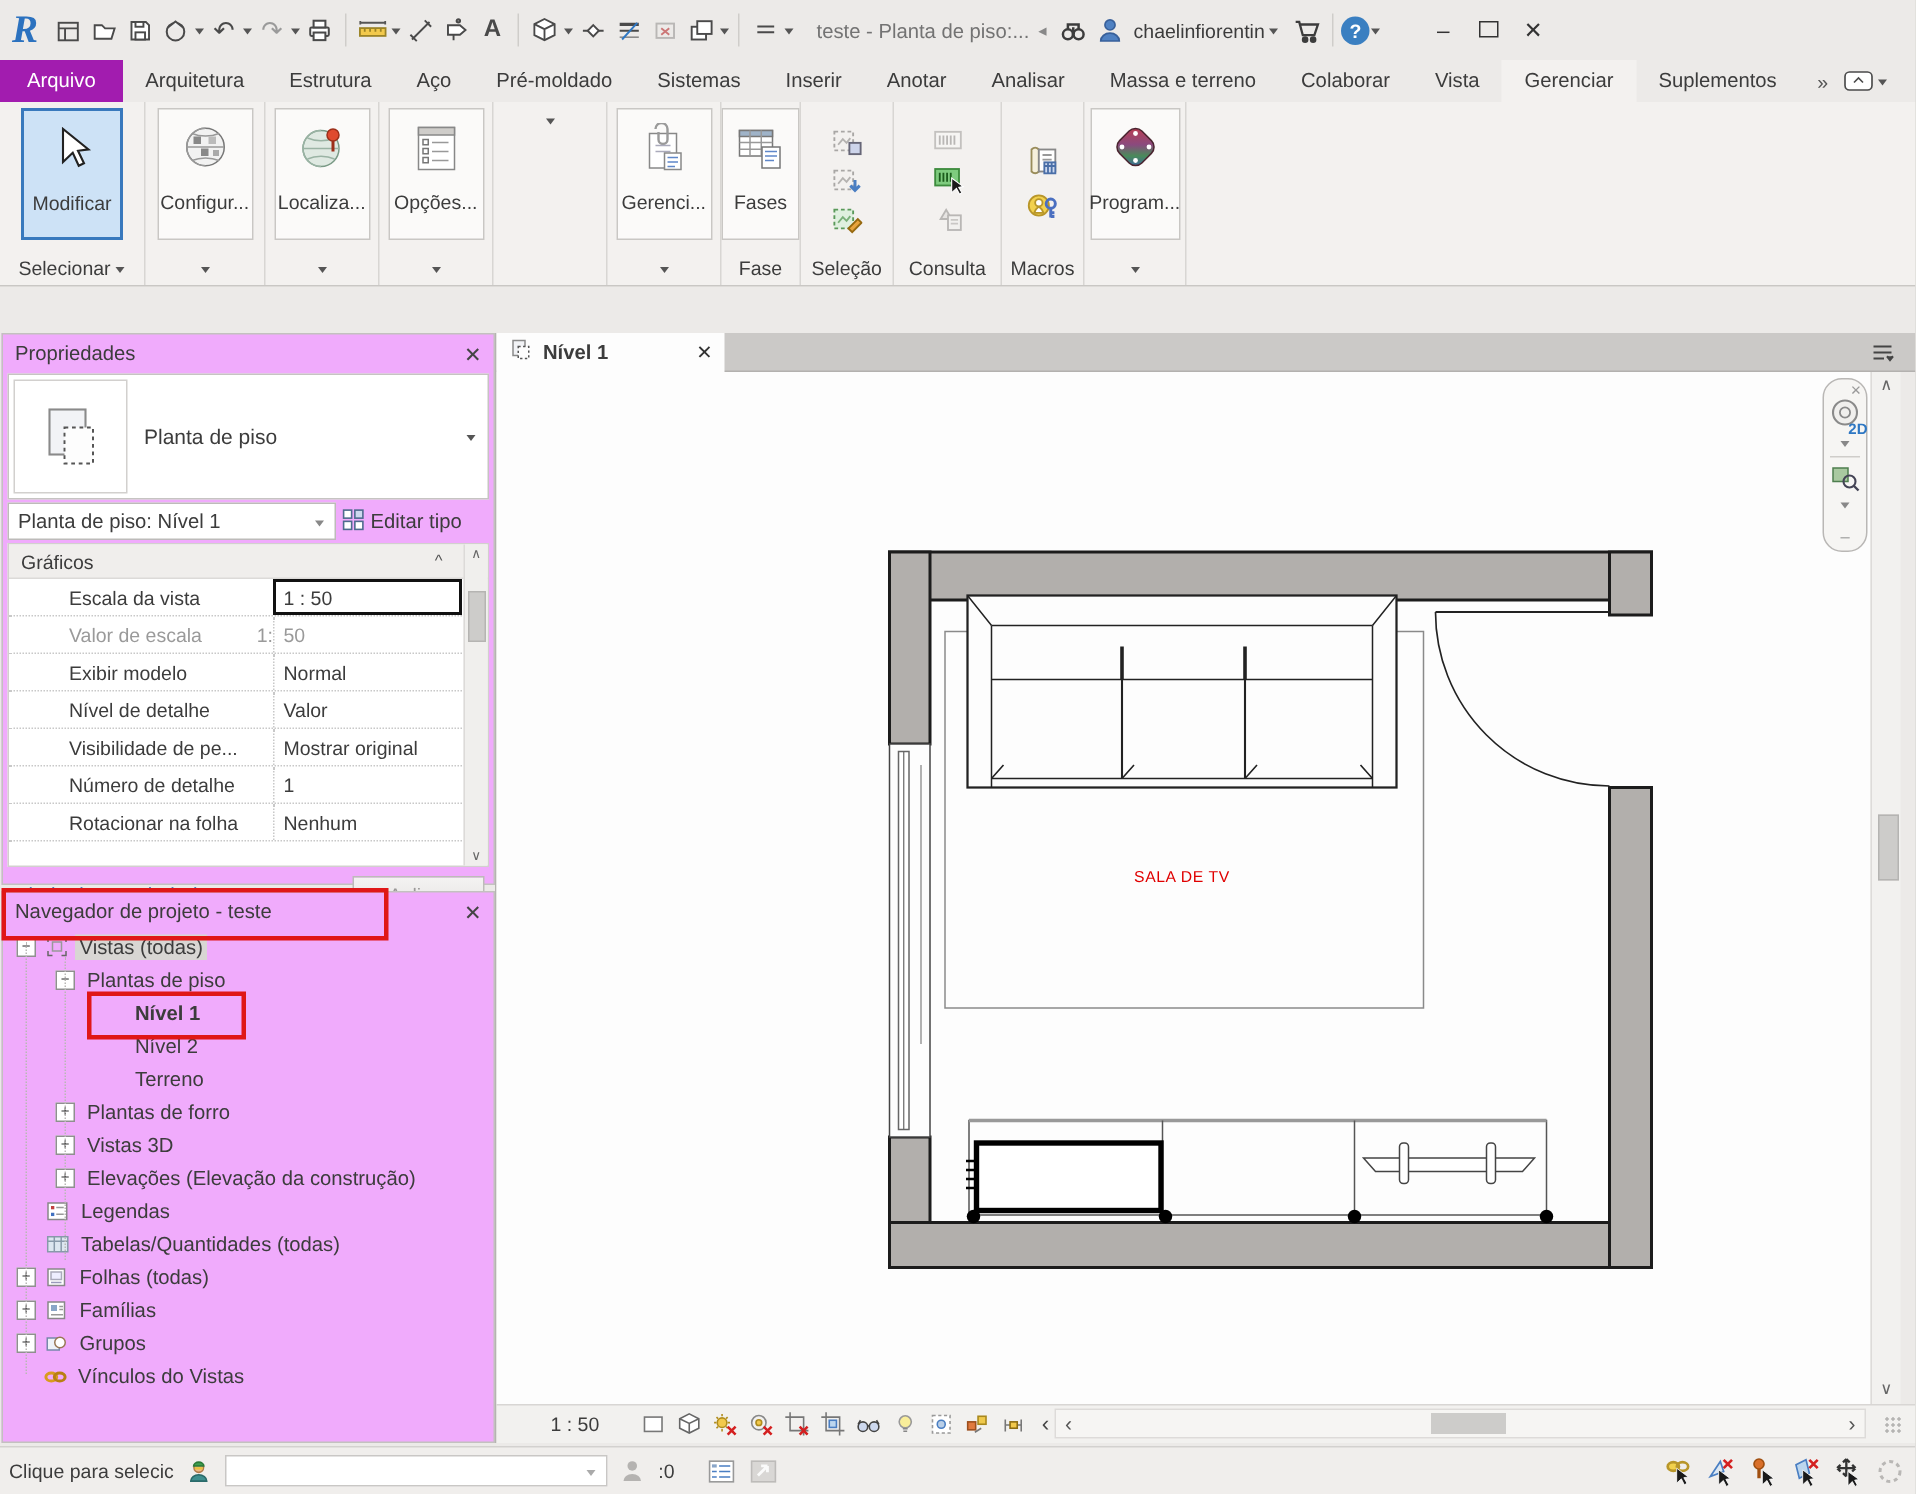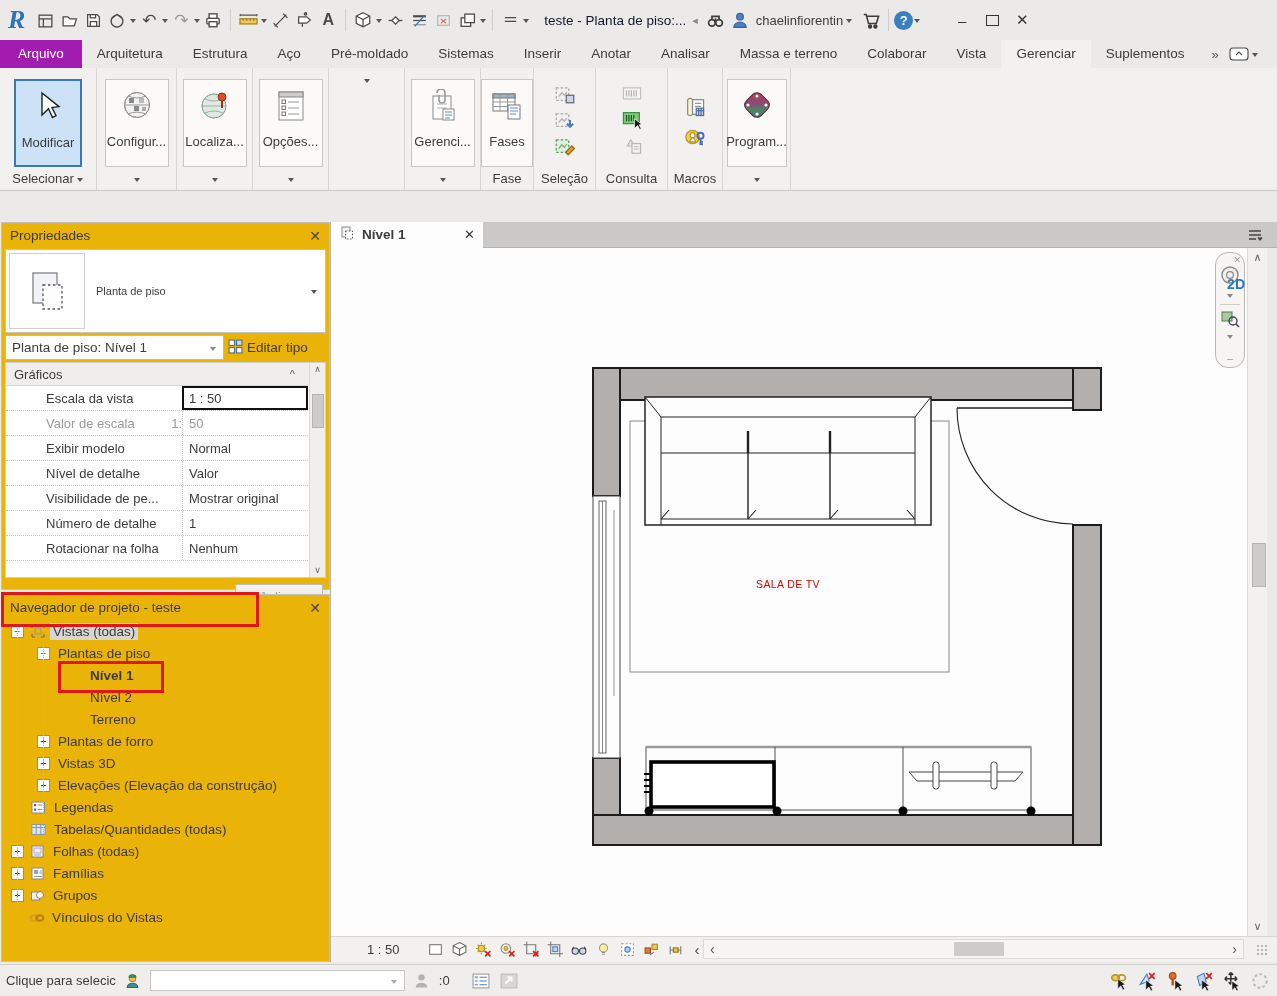--- a/index.html
+++ b/index.html
@@ -8,53 +8,53 @@
        overflow:hidden;-webkit-font-smoothing:antialiased;}
   
   .titlebar{position:absolute;left:0;top:0;width:1277px;height:40px;display:flex;
             align-items:center;padding:0 6px;box-sizing:border-box;background:#eceae8;}
   .rlogo{font:italic bold 26px "Liberation Serif",serif;color:#2c72bf;margin:0 8px 0 2px;}
   .qicon{display:inline-flex;width:24px;height:26px;align-items:center;justify-content:center;flex:0 0 auto;}
   .qglyph{font-size:17px;color:#4a4a4a;line-height:1;}
   .caret{width:0;height:0;border:3.5px solid transparent;border-top:4.5px solid #555;
          display:inline-block;margin:5px 1px 0 1px;flex:0 0 auto;}
   .qsep{width:1px;height:22px;background:#cfcdca;margin:0 5px;flex:0 0 auto;}
-  .title-text{margin-left:14px;color:#0f172a;white-space:nowrap;font-size:13.5px;}
+  .title-text{margin-left:14px;color:#737373;white-space:nowrap;font-size:13.5px;}
   .tright{display:flex;align-items:center;margin-left:8px;}
   .help-circle{display:inline-flex;width:19px;height:19px;border-radius:50%;background:#3a7fc1;
                color:#fff;font-weight:bold;align-items:center;justify-content:center;font-size:13px;}
   .winbtn{width:30px;text-align:center;font-size:15px;color:#333;}
   .maxbox{display:inline-block;width:11px;height:9px;border:1.6px solid #333;}
   
   .tabrow{position:absolute;left:0;top:40px;width:1277px;height:28px;display:flex;align-items:flex-end;}
   .rtab{padding:0 15px;height:28px;line-height:28px;font-size:13.5px;color:#3c3c3c;white-space:nowrap;}
   .rtab.file{background:#a21caf;color:#fff;padding:0 18px;}
   .rtab.active{background:#f3f1ef;}
   .tab-extra{display:flex;align-items:center;margin-left:4px;height:28px;}
   
   .ribbon{position:absolute;left:0;top:68px;width:1277px;height:123px;background:#f3f1ef;
           border-bottom:1px solid #c9c7c4;display:flex;box-sizing:border-box;}
   .rpanel{height:100%;border-right:1px solid #d8d6d3;display:flex;flex-direction:column;box-sizing:border-box;}
-  .rbody{flex:1;display:flex;justify-content:center;align-items:flex-end;padding-top:4px;gap:4px;}
+  .rbody{flex:1;display:flex;justify-content:center;align-items:flex-start;padding-top:4px;gap:4px;}
   .rfoot{height:23px;display:flex;align-items:center;justify-content:center;font-size:13px;color:#3c3c3c;gap:2px;}
   .rbtn{width:64px;height:88px;border:1px solid #c9c7c4;background:#fbfaf9;display:flex;
         flex-direction:column;align-items:center;justify-content:flex-start;padding-top:6px;box-sizing:border-box;}
   .rbtn .rlabel{font-size:13px;margin-top:8px;color:#3c3c3c;white-space:nowrap;}
   .rbtn.modify{width:68px;background:#cde2f6;border:2px solid #3879bd;}
   .ricon{height:40px;display:flex;align-items:center;justify-content:center;}
   .mico{display:inline-flex;width:22px;height:22px;align-items:center;justify-content:center;}
   .mico-col{display:flex;flex-direction:column;gap:4px;align-items:center;padding-top:4px;}
   
-  .palette{position:absolute;left:1px;width:329px;background:#eab308;border:1px solid #c3c1bf;box-sizing:border-box;}
+  .palette{position:absolute;left:1px;width:329px;background:#f0abfc;border:1px solid #c3c1bf;box-sizing:border-box;}
   .pal-header{height:25px;display:flex;align-items:center;padding:0 8px;font-size:13.5px;color:#3c3c3c;}
   .pal-close{margin-left:auto;font-size:14px;color:#444;}
   .type-box{margin:1px 3px;height:82px;background:#fff;border:1px solid #c6c4c2;display:flex;align-items:center;}
   .type-icon{width:74px;height:74px;margin:3px;border:1px solid #d2d0ce;background:#fff;
              display:flex;align-items:center;justify-content:center;}
-  .type-label{font-size:11px;margin-left:8px;}
+  .type-label{font-size:14px;margin-left:8px;}
   .type-caret{margin-left:auto;margin-right:8px;}
   .inst-row{display:flex;margin:2px 3px;height:25px;gap:4px;}
   .inst-select{flex:1;background:#fff;border:1px solid #bdbbb9;display:flex;align-items:center;
                padding:0 6px;font-size:13.5px;}
   .edit-type{width:98px;display:flex;align-items:center;gap:4px;font-size:13.5px;background:transparent;}
   .prop-grid{position:relative;margin:2px 3px 0 3px;background:#fff;border:1px solid #d2d0ce;}
   .pgroup{height:22px;background:#f0eeec;display:flex;align-items:center;padding:0 8px;
           border-bottom:1px solid #dcdad8;font-size:13px;}
   .pgroup .chev{margin-left:auto;margin-right:22px;color:#555;font-size:11px;}
   .prow{display:flex;height:24px;border-bottom:1px dotted #c8c8c8;align-items:stretch;margin-right:17px;padding-left:32px;}
@@ -808,21 +808,21 @@
         <circle cx="700" cy="563" r="4.5" fill="#000"></circle>
       </g>
     </svg>
 
     
     <div class="navbar">
       <span style="align-self:flex-end;margin-right:3px;font-size:9px;color:#999;line-height:1;">✕</span>
       <span style="position:relative"><svg width="22" height="22" viewBox="0 0 22 22">
             <circle cx="11" cy="10" r="8" fill="#f0efed" stroke="#8a8a8a" stroke-width="1.4"></circle>
             <circle cx="11" cy="10" r="3.4" fill="none" stroke="#8a8a8a" stroke-width="1.2"></circle>
-          </svg><span style="position:absolute;right:-4px;bottom:-2px;font-size:14px;font-weight:bold;color:#2e77c3;">2D</span></span>
+          </svg><span style="position:absolute;right:-4px;bottom:-2px;font-size:10px;font-weight:bold;color:#2e77c3;">2D</span></span>
       <span class="caret" style="border-top-color:#888;margin-top:4px"></span>
       <span class="nsep"></span>
       <span><svg width="20" height="20" viewBox="0 0 20 20">
             <rect x="2" y="4" width="10" height="9" fill="#a9c9a0" stroke="#4e7e4e"></rect>
             <circle cx="13" cy="13" r="4" fill="none" stroke="#445" stroke-width="1.4"></circle>
             <path d="M16 16 L19 19" stroke="#445" stroke-width="1.6"></path>
           </svg></span>
       <span class="caret" style="border-top-color:#888;margin-top:4px"></span>
       <span style="margin-top:auto;font-size:11px;color:#999;line-height:1;">–</span>
     </div>

